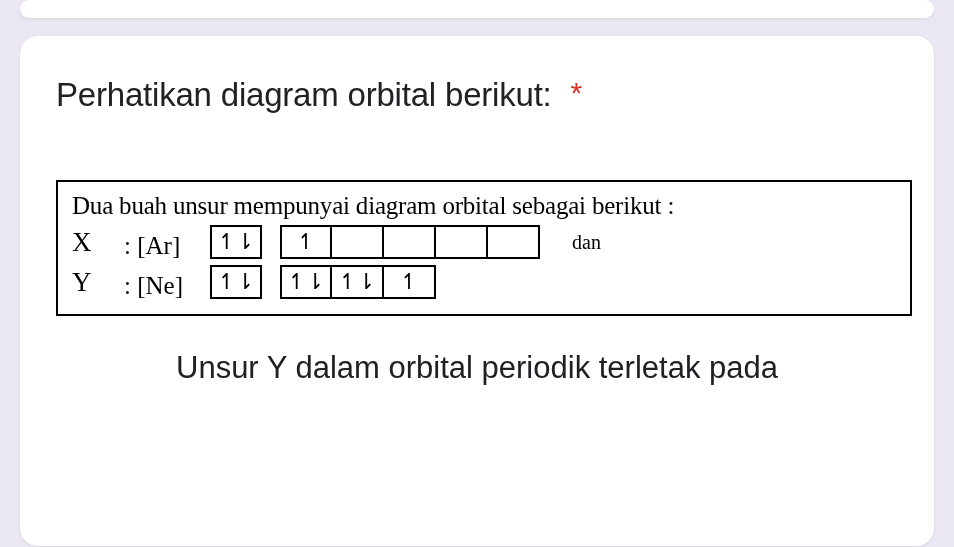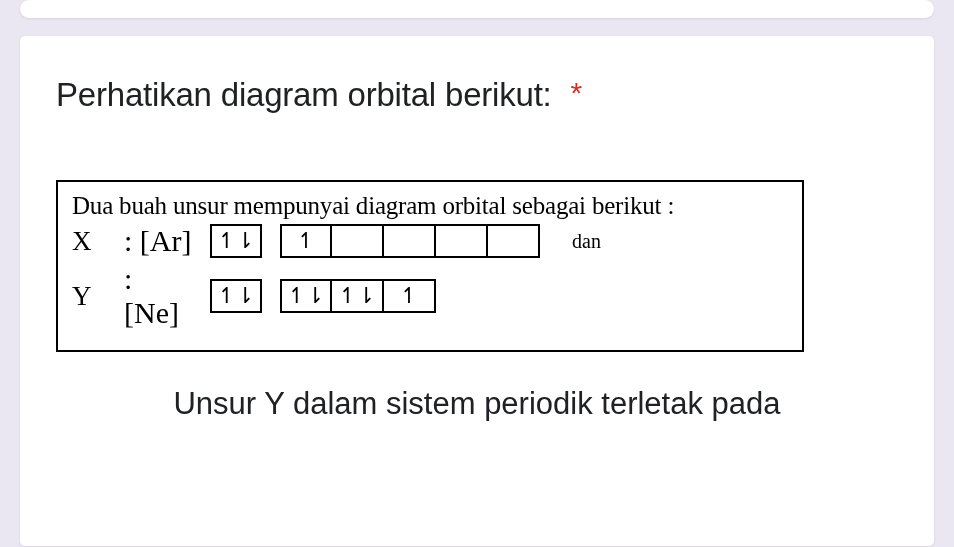--- a/index.html
+++ b/index.html
@@ -12,59 +12,59 @@
   }
   .prev-card {
     background: #fff;
     border-radius: 12px;
     margin: 0 20px 18px 20px;
     height: 18px;
     box-shadow: 0 1px 3px rgba(0,0,0,0.08);
   }
   .card {
     background: #fff;
-    border-radius: 5px;
+    border-radius: 18px;
     margin: 0 20px;
     padding: 40px 36px 24px 36px;
     box-shadow: 0 1px 3px rgba(0,0,0,0.08);
     height: 510px;
   }
   .question-title {
     font-size: 33px;
     color: #202124;
     font-weight: 400;
     letter-spacing: -0.2px;
   }
   .required-star {
     color: #d93025;
     font-size: 30px;
     margin-left: 10px;
     vertical-align: top;
   }
   .orbital-box {
     border: 2px solid #000;
     margin-top: 66px;
-    padding: 10px 14px 20px 14px;
+    padding: 10px 14px 14px 14px;
     font-family: "Times New Roman", serif;
     font-size: 25px;
     color: #000;
-    width: 748px;
+    width: 856px;
   }
   .orbital-intro {
     font-size: 25px;
     letter-spacing: -0.2px;
   }
   .orb-row {
     display: flex;
     align-items: center;
     margin-top: 4px;
     gap: 18px;
   }
   .orb-label { width: 34px; font-size: 27px; }
-  .orb-config { width: 68px; font-size: 30px; }
+  .orb-config { width: 68px; font-size: 25px; margin-top: 8px; }
   .cells {
     display: flex;
   }
   .cell {
     border: 2px solid #000;
     width: 52px;
     height: 34px;
     display: flex;
     align-items: center;
     justify-content: center;
@@ -123,16 +123,16 @@
       <div class="cells">
         <div class="cell">↿⇂</div>
         <div class="cell">↿⇂</div>
         <div class="cell">↿</div>
       </div>
       <span class="after-text"></span>
     </div>
   </div>
 
   <div class="sub-question">
-    <span>Unsur Y dalam sistem periodik terletak pada</span><br>
+    <span>Unsur Y dalam orbital periodik terletak pada</span><br>
   </div>
 
 </div>
 
 </body></html>

